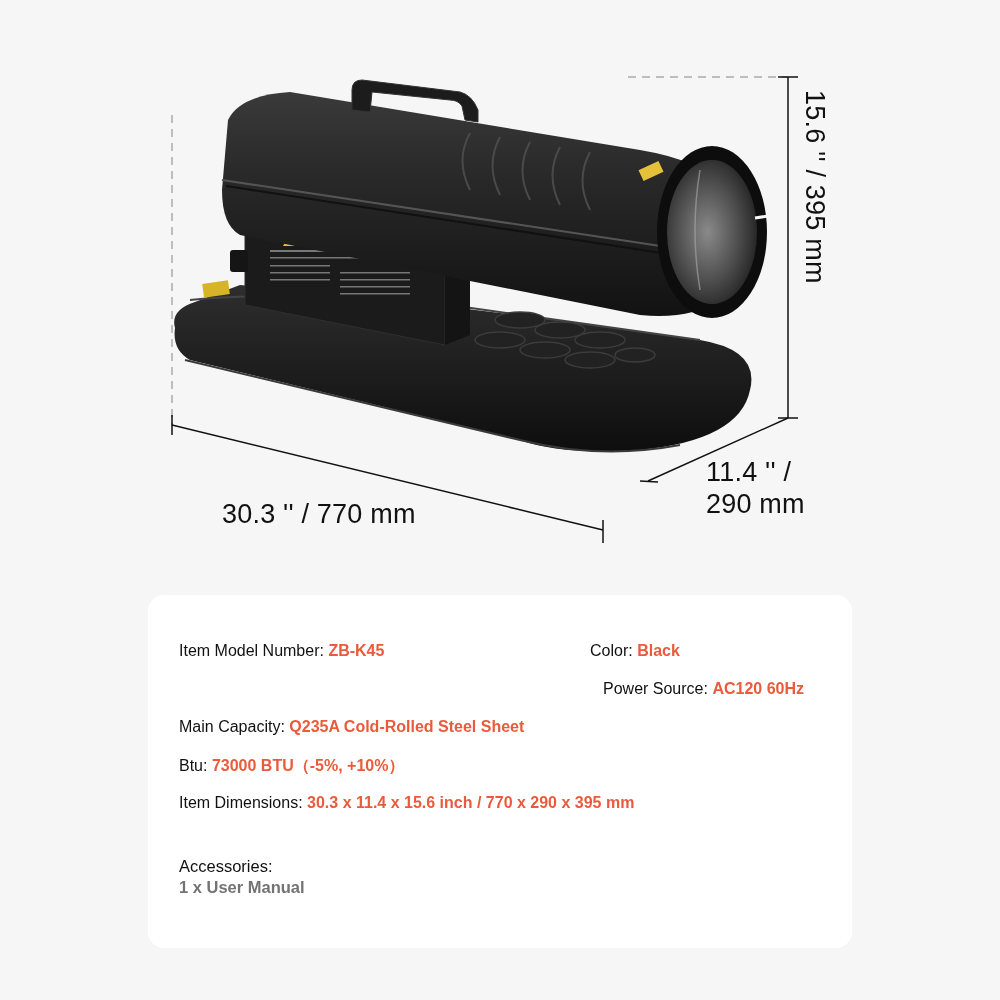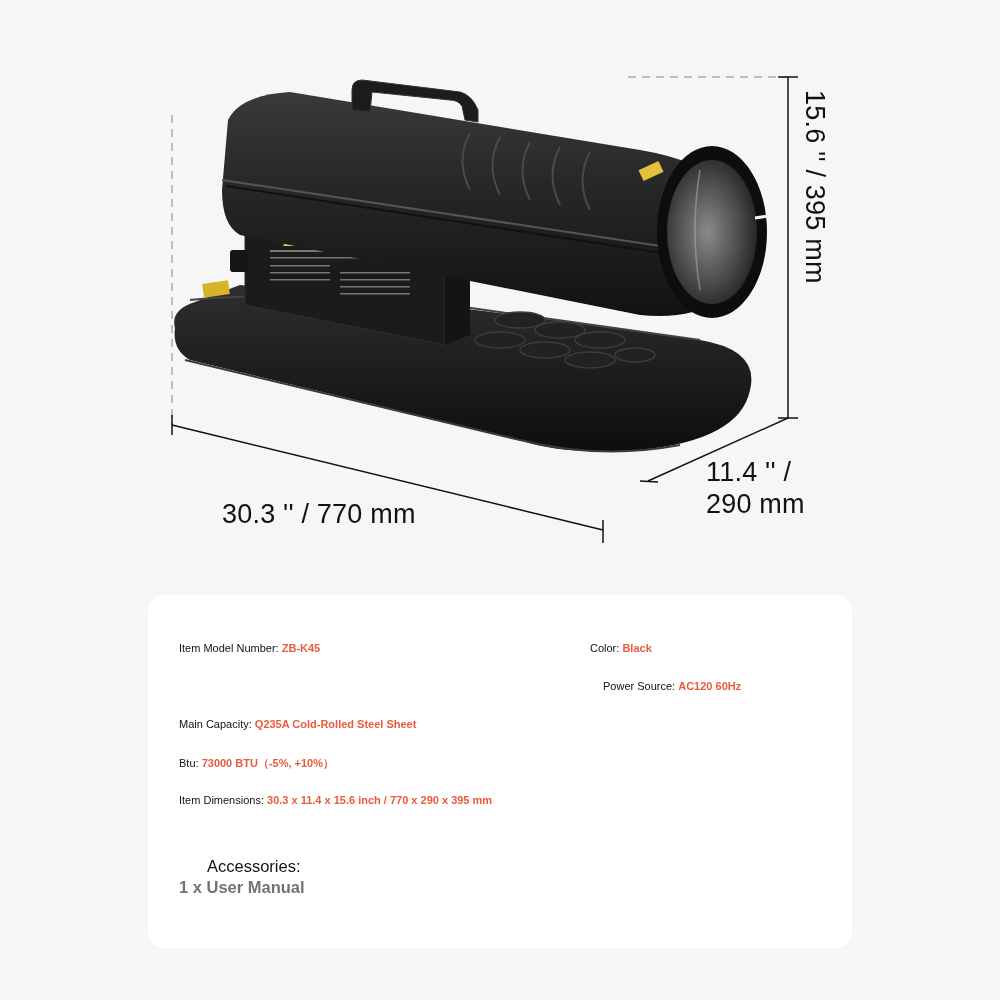--- a/index.html
+++ b/index.html
@@ -20,25 +20,25 @@
   .dim-height {
     left: 803px; top: 90px;
     transform-origin: 0 0;
     transform: translate(28px, 0) rotate(90deg);
   }
   .spec-card {
     position: absolute; left: 148px; top: 595px; width: 704px; height: 353px;
     background: #ffffff; border-radius: 16px;
   }
   .spec-row {
-    position: absolute; font-size: 11px; color: #111; white-space: nowrap;
+    position: absolute; font-size: 16px; color: #111; white-space: nowrap;
   }
   .spec-row .k { font-weight: 400; }
   .spec-row .v { font-weight: 700; color: #ea5a3c; }
-  .acc-title { position: absolute; left: 31px; top: 262px; font-size: 16.5px; color: #111; margin-left: 28px; }
+  .acc-title { position: absolute; left: 31px; top: 262px; font-size: 16.5px; color: #111; }
   .acc-item { position: absolute; left: 31px; top: 283px; font-size: 16.5px; font-weight: 700; color: #737373; }
 </style>
 </head>
 <body>
 
 <div class="canvas">
 
   <div class="product-area">
     <svg width="1000" height="560" viewBox="0 0 1000 560">
       <defs>

